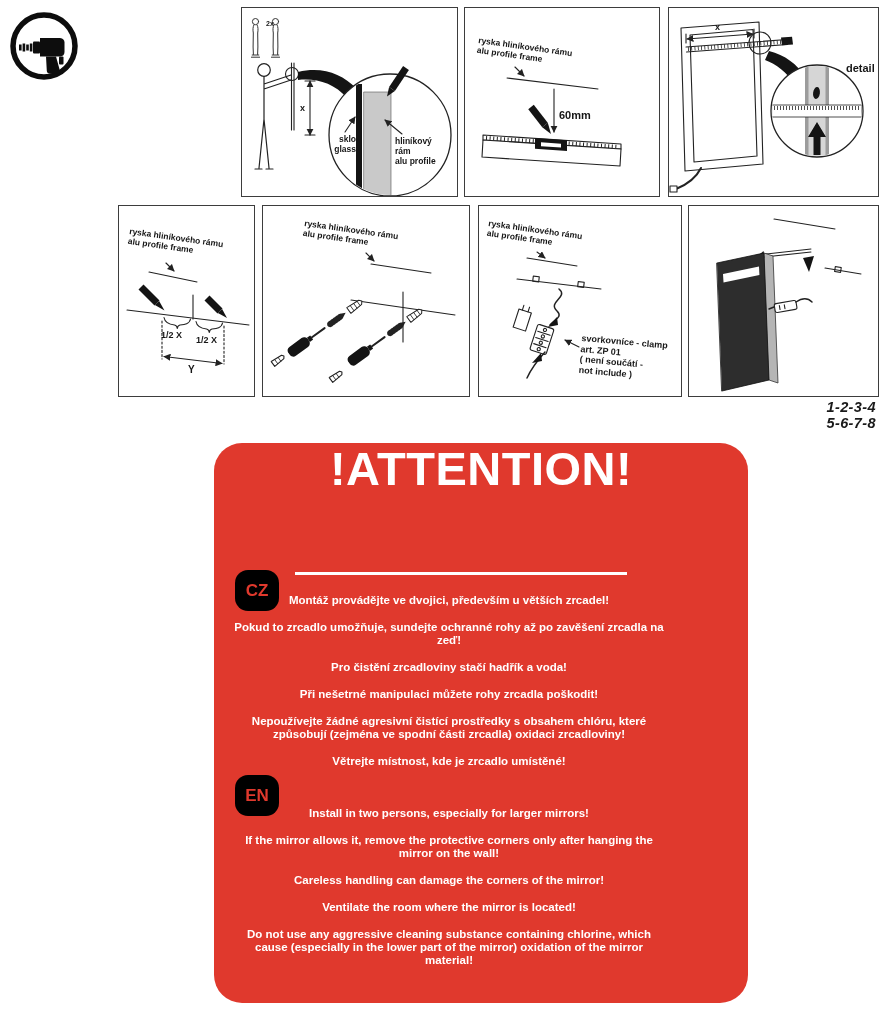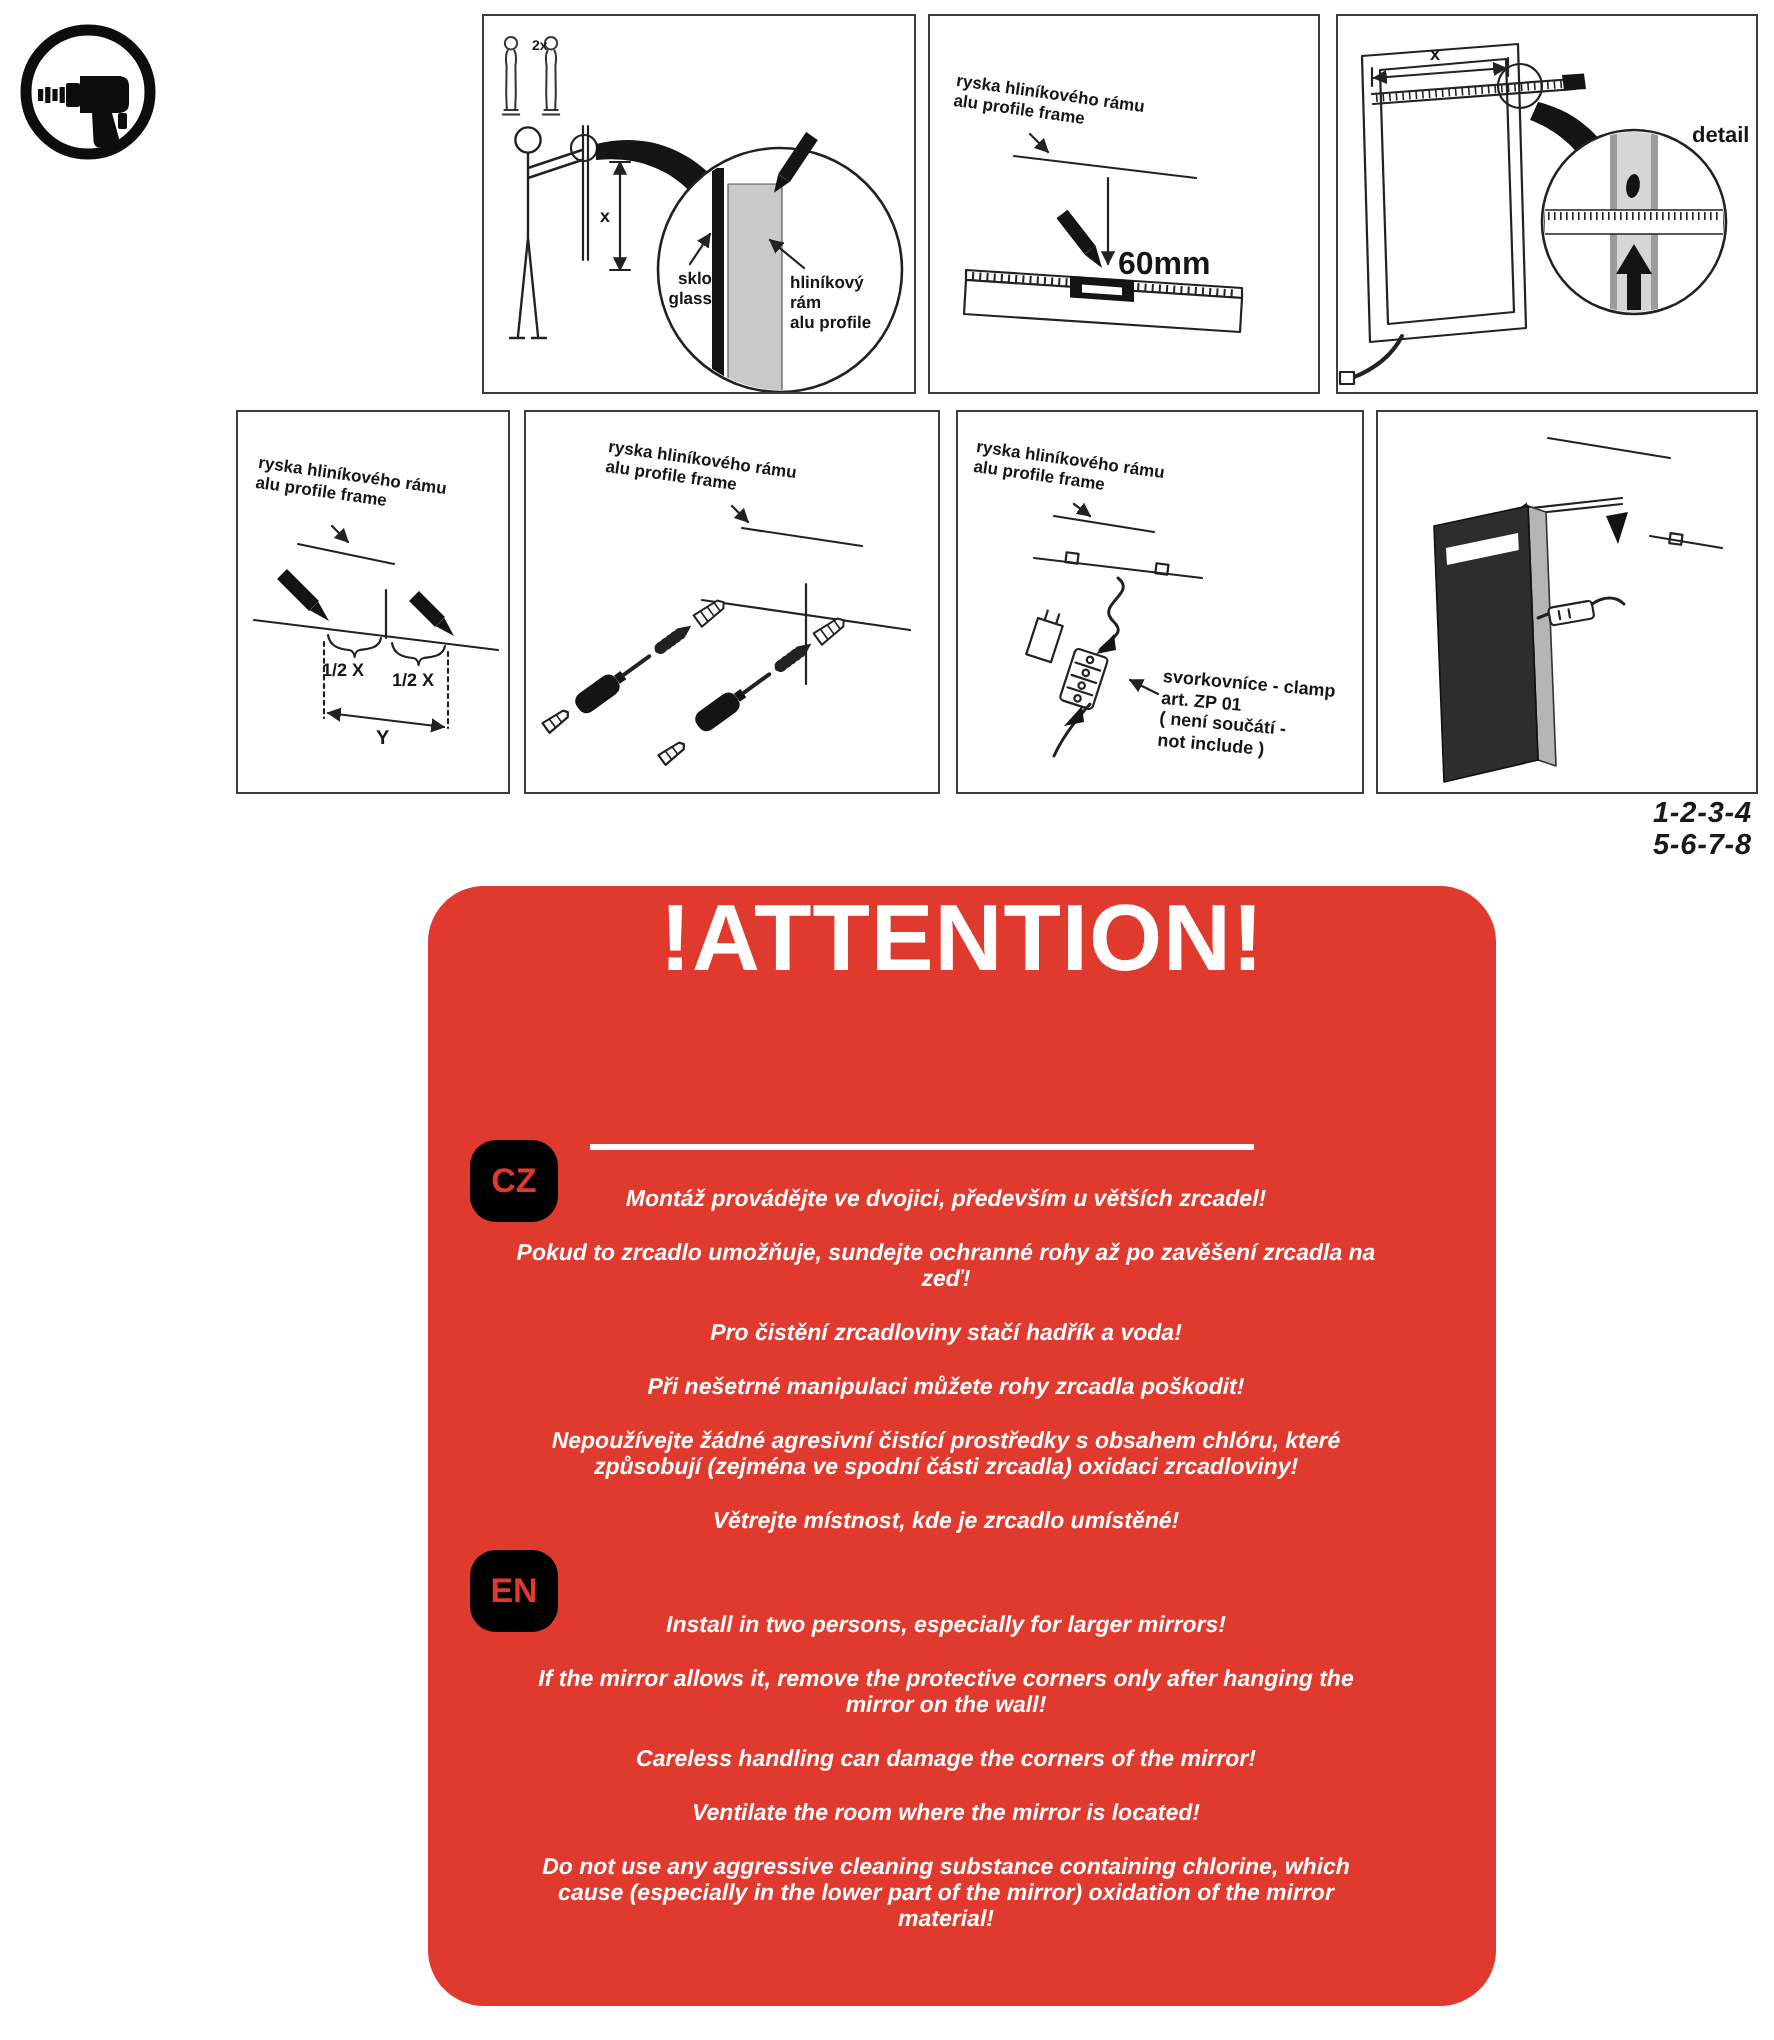--- a/index.html
+++ b/index.html
@@ -35,21 +35,21 @@
            background:#e0392d;border-radius:28px;color:#fff;}
   .w-title{margin:0;text-align:center;font-weight:800;font-size:47px;line-height:51px;
            letter-spacing:0.5px;}
   .w-title.first{padding-top:22px;}
   .divider{position:absolute;left:81px;top:129px;width:332px;height:2.5px;background:#fff;}
   .badge{position:absolute;left:21px;width:44px;height:41px;background:#000000;color:#e0392d;
          border-radius:13px;display:flex;align-items:center;justify-content:center;
          font-weight:bold;font-size:17px;}
   .badge.cz{top:127px}
   .badge.en{top:332px}
-  .wlist{position:absolute;left:44px;width:430px;font-style:italic;}
+  .wlist{position:absolute;left:20px;width:430px;}
   .wlist.cz{top:151px}
   .wlist.en{top:364px}
   .wlist p{margin:0 0 14px 0;font-size:11.5px;line-height:13px;font-weight:bold;text-align:center;}
 </style>
 </head>
 <body>
 
 <svg width="0" height="0" style="position:absolute" aria-hidden="true">
   <defs>
     <marker id="ah" viewBox="0 0 10 10" refX="9" refY="5" markerWidth="6.5" markerHeight="6.5" orient="auto-start-reverse">
@@ -137,21 +137,21 @@
         <polygon points="82.8,114.8 77.2,119.2 86,126" fill="#141414" stroke="none"></polygon>
         <path d="M18 127 L156 136 L156 141 L18 132 Z" fill="#fff"></path>
         <line x1="21" y1="130.5" x2="153" y2="139.3" stroke-width="5" stroke-dasharray="1 2.6" stroke-linecap="butt"></line>
         <path d="M18 132 L156 141 L155 158 L17 149 Z" fill="#fff"></path>
         <polygon points="70,130 102,132.2 102,143 70,140.8" fill="#141414" stroke="none"></polygon>
         <polygon points="76,134.3 96,135.7 96,139.6 76,138.2" fill="#fff" stroke="none"></polygon>
       </g>
     </svg>
     <div class="lbl rot8" style="left:14px;top:27px;font-size:8.5px">ryska hliníkového rámu
 alu profile frame</div>
-    <div class="lbl" style="left:94px;top:116px;font-size:16px">60mm</div>
+    <div class="lbl" style="left:94px;top:101px;font-size:11px">60mm</div>
   </div>
 
   <div class="panel p4">
     <svg class="art" width="209" height="188" viewBox="0 0 209 188">
       <g fill="none" stroke="#222" stroke-width="1.1" stroke-linecap="round" stroke-linejoin="round">
         <path d="M12 20 L90 14 L94 156 L16 163 Z"></path>
         <path d="M21 27 L84 21.5 L88 148 L25 154 Z"></path>
         <line x1="18" y1="31" x2="84" y2="26" marker-start="url(#ah)" marker-end="url(#ah)"></line>
         <path d="M17 26 V35 M85 21 V30"></path>
         <path d="M17 39 L118 31.5 M17.5 44 L118.5 36.5"></path>

